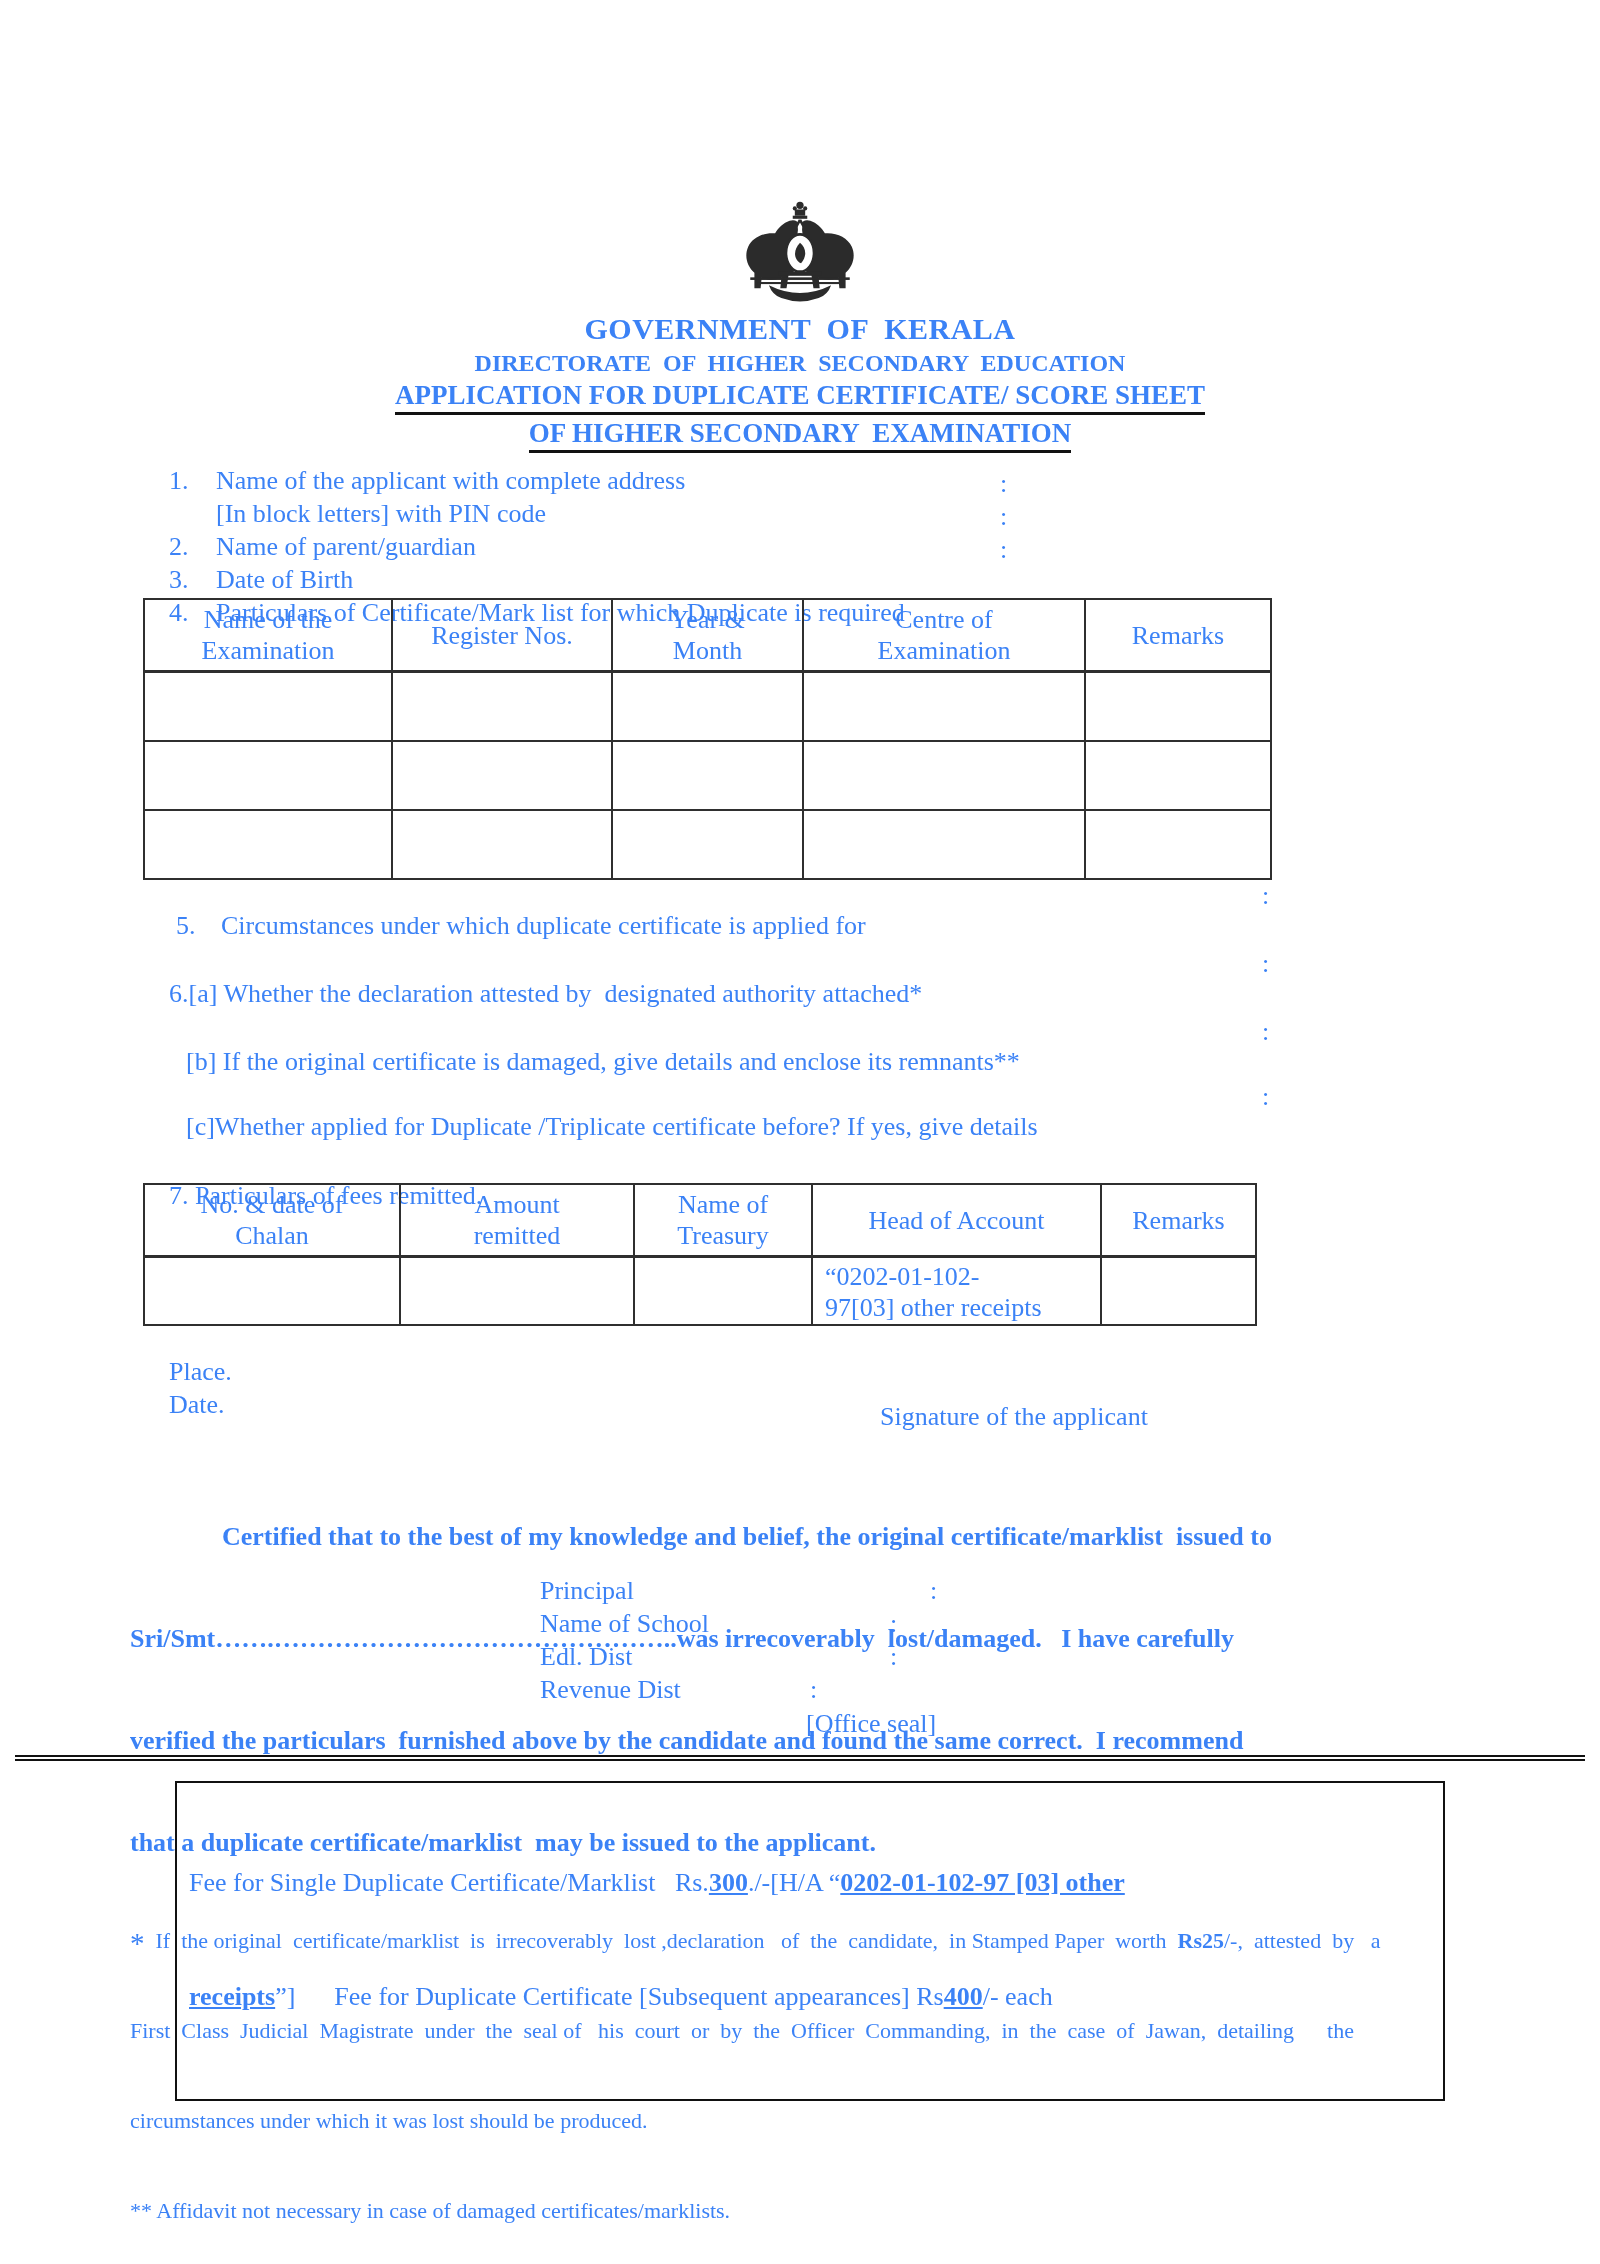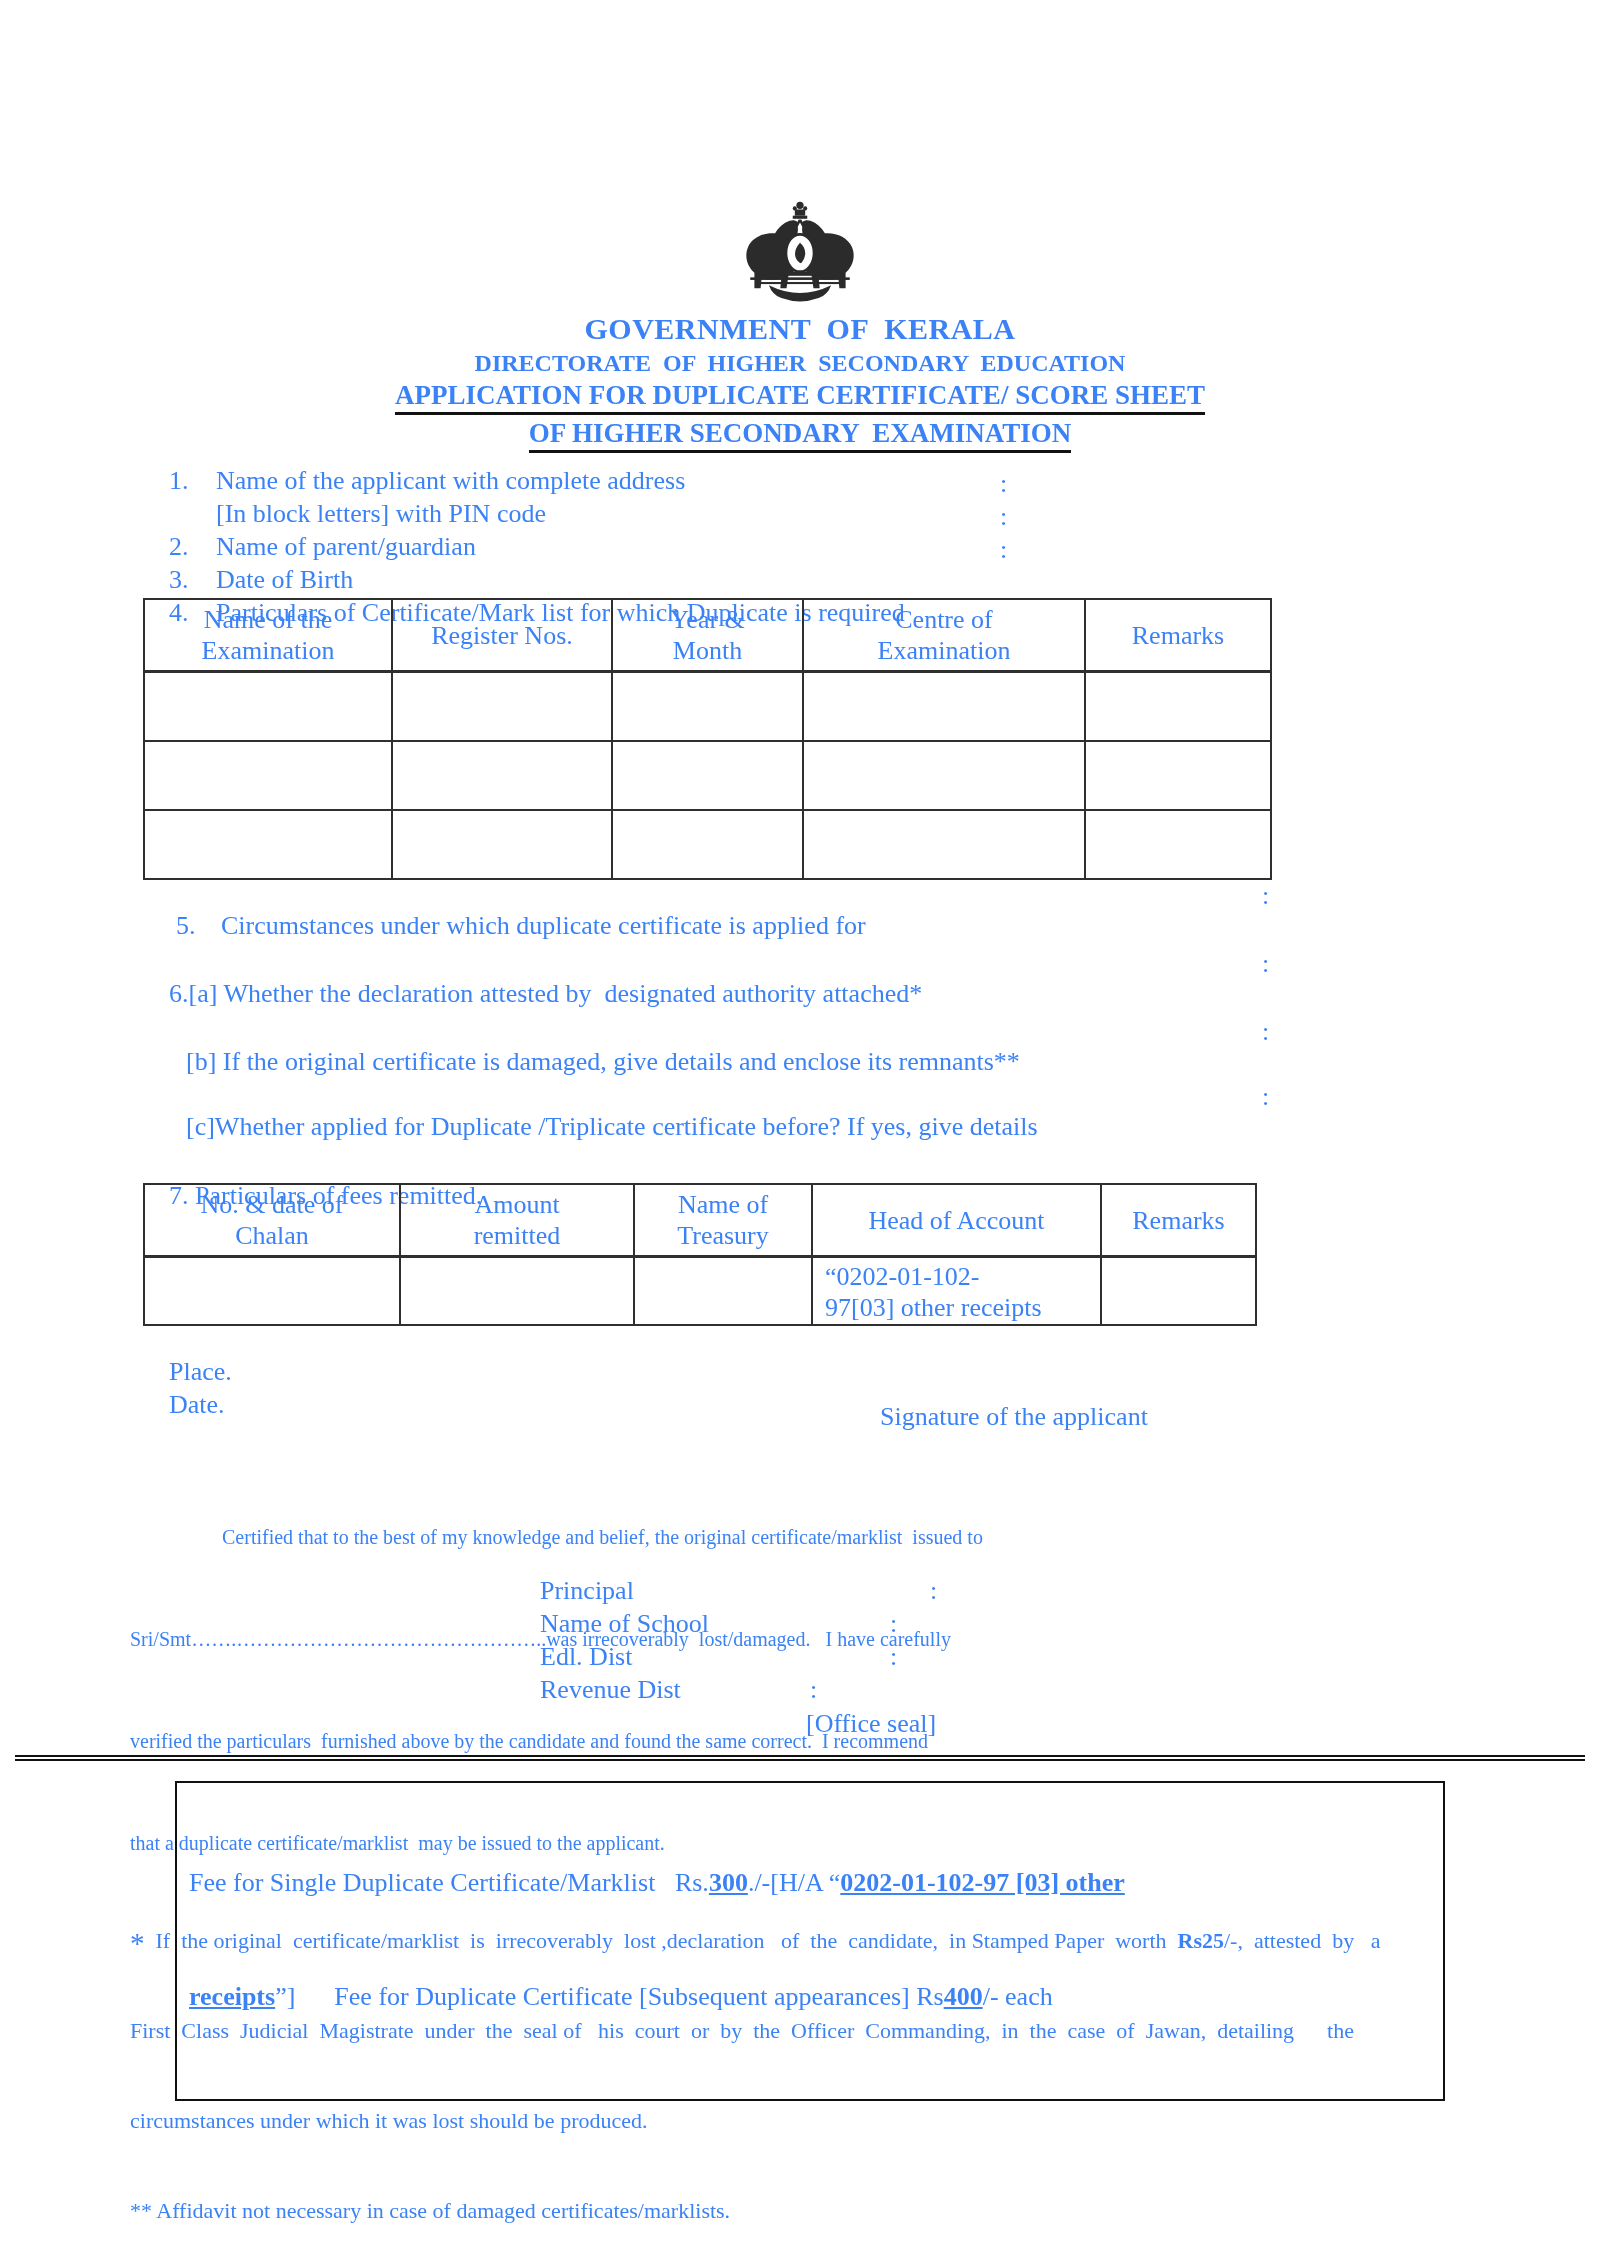--- a/index.html
+++ b/index.html
@@ -39,21 +39,21 @@
   #table1 tbody tr { height:69px; }
   #table2 { top:1183px; width:1112px; }
   #table2 thead tr { height:70px; }
   #table2 tbody tr { height:68px; }
   td.hoa { text-align:left; vertical-align:top; font-size:26px; line-height:31px; padding:3px 6px 0 12px; }
   
   .sigrow .signature-pos { position:absolute; left:880px; top:0;margin-top:42px; }
   .cert-head { position:absolute; top:1391px; left:0; width:100%; text-align:center;
                font-size:23px; font-weight:bold; letter-spacing:-0.3px; line-height:30px; }
   .cert-head span { display:inline-block; border-bottom:3px solid #121212; padding-bottom:0px; }
-  .cert-para { position:absolute; top:1452px; left:130px; width:1345px; font-size:20px; line-height:34px; white-space:pre; }
+  .cert-para { position:absolute; top:1452px; left:130px; width:1345px; font-size:26px; line-height:34px; white-space:pre;font-weight:bold; }
   .cert-para .indent { padding-left:92px; }
   .prows { position:absolute; top:1576px; left:0; width:1600px; font-size:26px; }
   .prow { position:relative; height:33px; }
   .prow .plabel { position:absolute; left:540px; top:0; }
   .oseal { position:absolute; top:1709px; left:806px; font-size:26px; }
   
   .rule { position:absolute; top:1755px; left:15px; width:1570px; height:0; border-top:6px double #111; }
   .fee-box { position:absolute; top:1781px; left:175px; width:1242px; border:2px solid #111;
              font-size:26px; line-height:38px; padding:5px 12px 7px 12px; white-space:pre; }
   .fee-box b { font-weight:bold;text-decoration:underline; }

